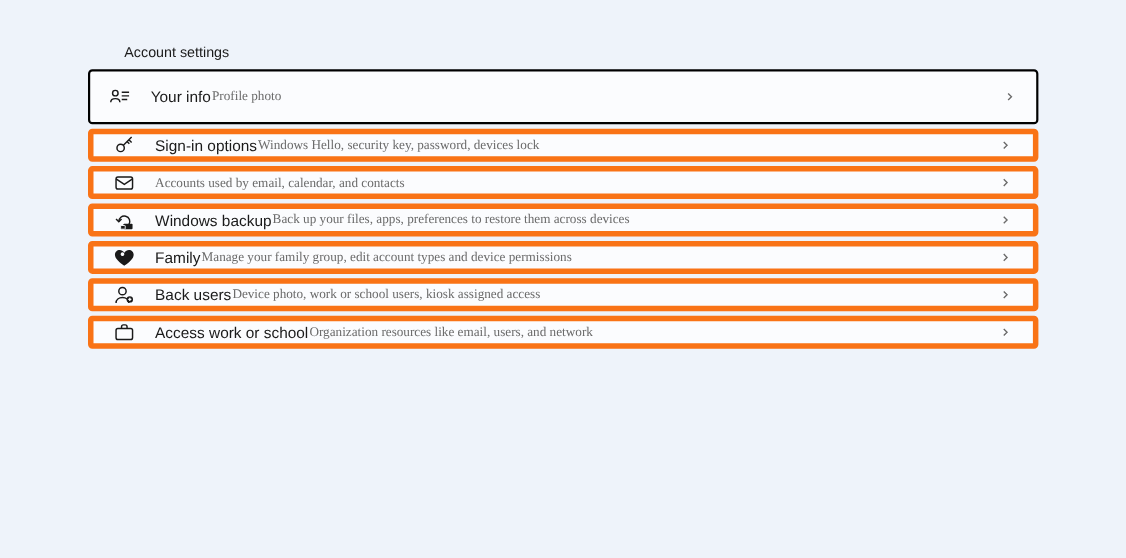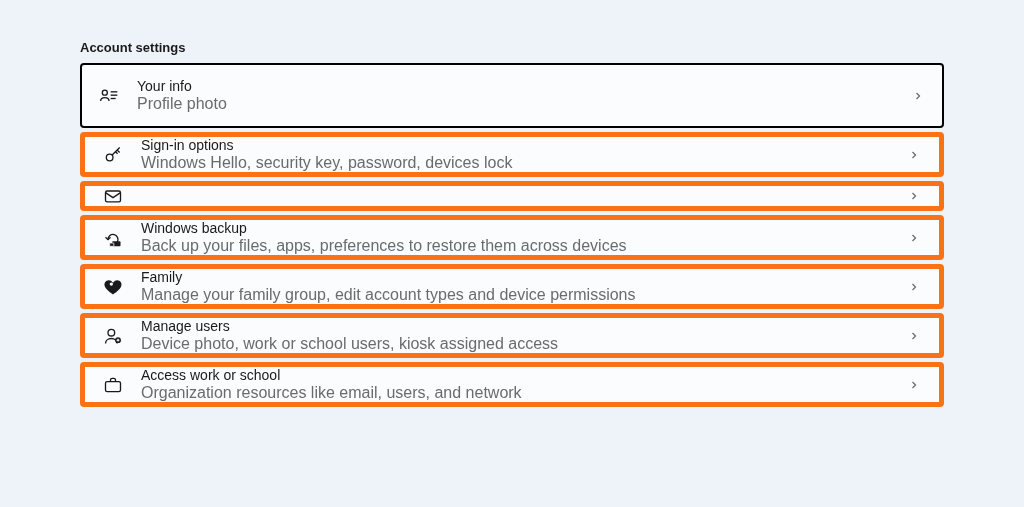--- a/index.html
+++ b/index.html
@@ -12,23 +12,24 @@
       background: #eef3fa;
       width: 1024px;
       height: 507px;
       overflow: hidden;
     }
     .container {
       padding: 40px 80px 0 80px;
     }
     .section-title {
       font-size: 13px;
-      font-weight: 700;
+      font-weight: 400;
       color: #1a1a1a;
       margin-bottom: 8px;
+      margin-left: 33px;
     }
     .settings-list {
       display: flex;
       flex-direction: column;
       gap: 4px;
     }
     .settings-item {
       background: #fbfcfe;
       border: 5px solid #f97316;
       border-radius: 4px;
@@ -51,32 +52,32 @@
       flex-shrink: 0;
       color: #1a1a1a;
     }
     .item-icon svg {
       width: 20px;
       height: 20px;
     }
     .item-text {
       flex: 1;
       display: flex;
-      flex-direction: column;
       gap: 1px;
     }
     .item-title {
       font-size: 14px;
       color: #1a1a1a;
       font-weight: 400;
     }
     .item-desc {
-      font-size: 16px;
+      font-size: 12px;
       color: #6b6b6b;
       font-weight: 400;
+      font-family: Liberation Serif, serif;
     }
     .item-chevron {
       width: 14px;
       height: 14px;
       display: flex;
       align-items: center;
       justify-content: center;
       color: #6b6b6b;
       flex-shrink: 0;
     }
@@ -132,20 +133,21 @@
     </div>
 
     <div class="settings-item">
       <span class="item-icon">
         <svg viewBox="0 0 24 24" fill="none" stroke="currentColor" stroke-width="1.6">
           <rect x="3" y="6" width="18" height="13" rx="2"></rect>
           <path d="M3 8l9 6 9-6"></path>
         </svg>
       </span>
       <div class="item-text">
+        <span class="item-desc">Accounts used by email, calendar, and contacts</span>
       </div>
       <span class="item-chevron">
         <svg viewBox="0 0 24 24" fill="none" stroke="currentColor" stroke-width="2.5">
             <polyline points="9 6 15 12 9 18"></polyline>
           </svg>
       </span>
     </div>
 
     <div class="settings-item">
       <span class="item-icon">
@@ -189,21 +191,21 @@
       <span class="item-icon">
         <svg viewBox="0 0 24 24" fill="none" stroke="currentColor" stroke-width="1.6">
           <circle cx="10" cy="8" r="4"></circle>
           <path d="M3 21c0-3.5 3-6 7-6s7 2.5 7 6"></path>
           <circle cx="18" cy="17" r="3.5" fill="currentColor" stroke="none"></circle>
           <line x1="18" y1="15.3" x2="18" y2="18.7" stroke="#fbfcfe" stroke-width="1.4"></line>
           <line x1="16.3" y1="17" x2="19.7" y2="17" stroke="#fbfcfe" stroke-width="1.4"></line>
         </svg>
       </span>
       <div class="item-text">
-        <span class="item-title">Manage users</span>
+        <span class="item-title">Back users</span>
         <span class="item-desc">Device photo, work or school users, kiosk assigned access</span>
       </div>
       <span class="item-chevron">
         <svg viewBox="0 0 24 24" fill="none" stroke="currentColor" stroke-width="2.5">
             <polyline points="9 6 15 12 9 18"></polyline>
           </svg>
       </span>
     </div>
 
     <div class="settings-item">

